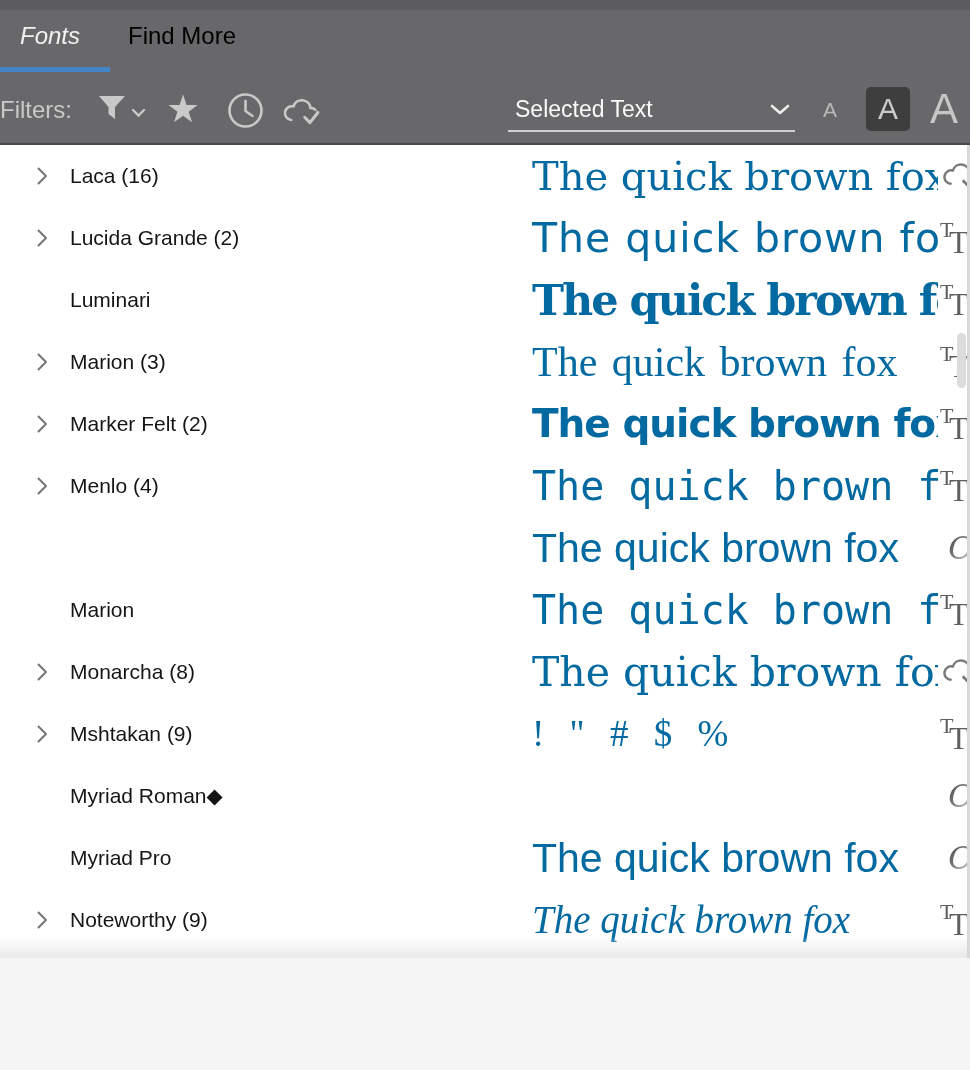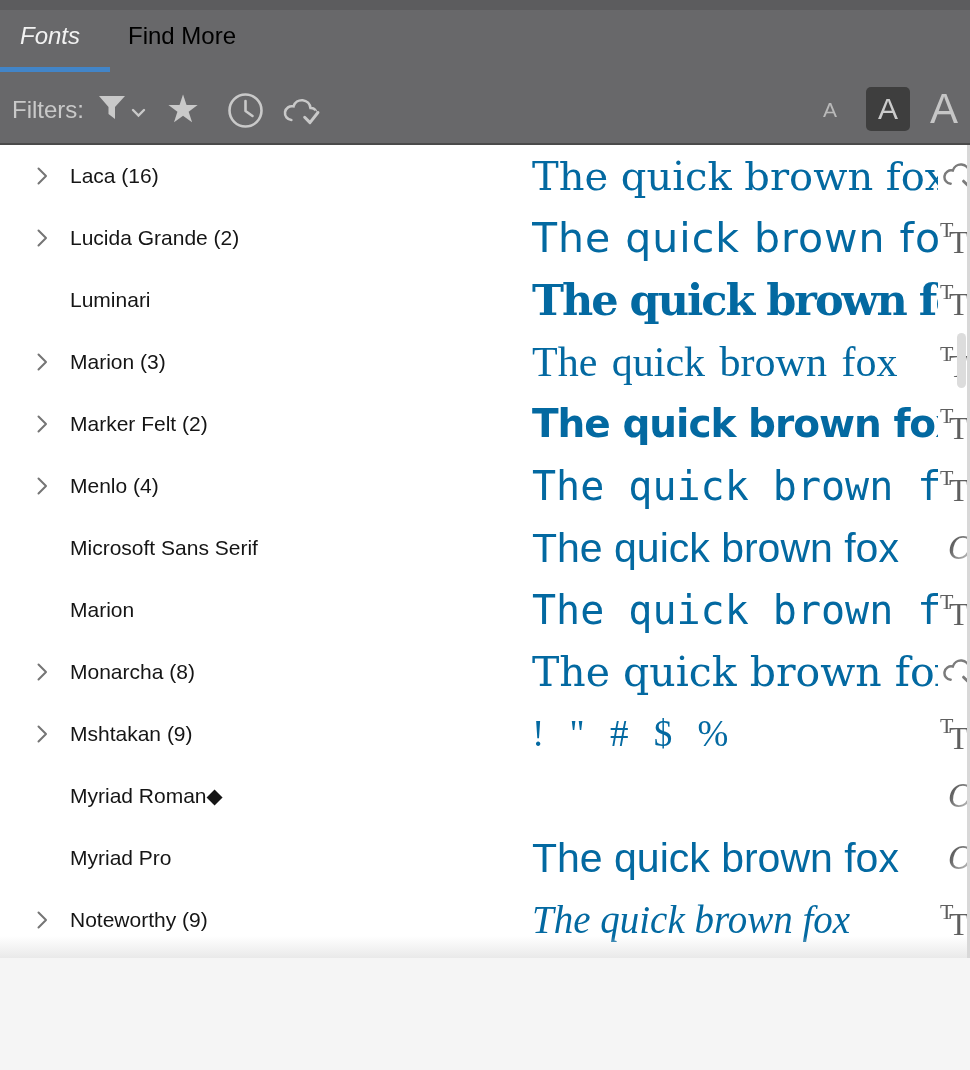--- a/index.html
+++ b/index.html
@@ -29,21 +29,21 @@
   .tab.active { color:#f2f2f2;font-style:italic; }
   #tab-fonts  { left:20px; }
   #tab-find   { left:128px; }
   .tab-underline {
     position:absolute; left:0; top:67px; width:110px; height:5px;
     background:#4285c8;
   }
 
   
   .filters-label {
-    position:absolute; left:12px; top:96px; font-size:24px; color:#c9c9c9;
+    position:absolute; left:0; top:96px; font-size:24px; color:#c9c9c9;
   }
   .fbtn { position:absolute; display:flex; align-items:center; }
   .fbtn svg { display:block; }
   #f-funnel { left:98px;  top:93px; }
   #f-star   { left:166px; top:90px; font-size:38px; color:#c9c9c9; line-height:1; }
   #f-clock  { left:227px; top:92px; }
   #f-cloud  { left:281px; top:95px; }
 
   
   .dropdown {
@@ -162,20 +162,26 @@
     </span>
 
     <span class="fbtn" id="f-cloud">
       <svg width="42" height="34" viewBox="0 0 38 32">
         <path d="M9 23.5 a6.5 6.5 0 1 1 2 -12.8 a8.2 8.2 0 0 1 16 1.6 a5.6 5.6 0 0 1 3 10.4" fill="none" stroke="#c9c9c9" stroke-width="2.4" stroke-linecap="round"></path>
         <path d="M21.5 21 l5 5 L34 16.5" fill="none" stroke="#68686a" stroke-width="7"></path>
         <path d="M21.5 21 l5 5 L34 16.5" fill="none" stroke="#c9c9c9" stroke-width="2.8" stroke-linecap="round" stroke-linejoin="round"></path>
       </svg>
     </span>
 
+    <div class="dropdown">
+      <span class="dd-label">Selected Text</span>
+      <svg width="22" height="13" viewBox="0 0 22 13">
+        <polyline points="3,3 11,10 19,3" fill="none" stroke="#ececec" stroke-width="2.6" stroke-linecap="round" stroke-linejoin="round"></polyline>
+      </svg>
+    </div>
 
     <div class="size-a" id="a-small">A</div>
     <div class="size-a" id="a-medium">A</div>
     <div class="size-a" id="a-large">A</div>
   </div>
 
   <div class="font-list" id="font-list">
       <div class="row">
     <span class="chev">
       <svg width="11" height="18" viewBox="0 0 11 18">
@@ -260,21 +266,20 @@
     <span class="fpreview pv-mono">The quick brown fox</span>
 
     <span class="ricon icon-tt">
           <span class="t1">T</span>
           <span class="t2">T</span>
         </span>
 
   </div>
       <div class="row">
 
-    <span class="fname">Microsoft Sans Serif</span>
     <span class="fpreview pv-sans">The quick brown fox</span>
 
     <span class="ricon icon-o">O</span>
   </div>
       <div class="row">
 
     <span class="fname">Marion</span>
     <span class="fpreview pv-mono">The quick brown fox</span>
 
     <span class="ricon icon-tt">

